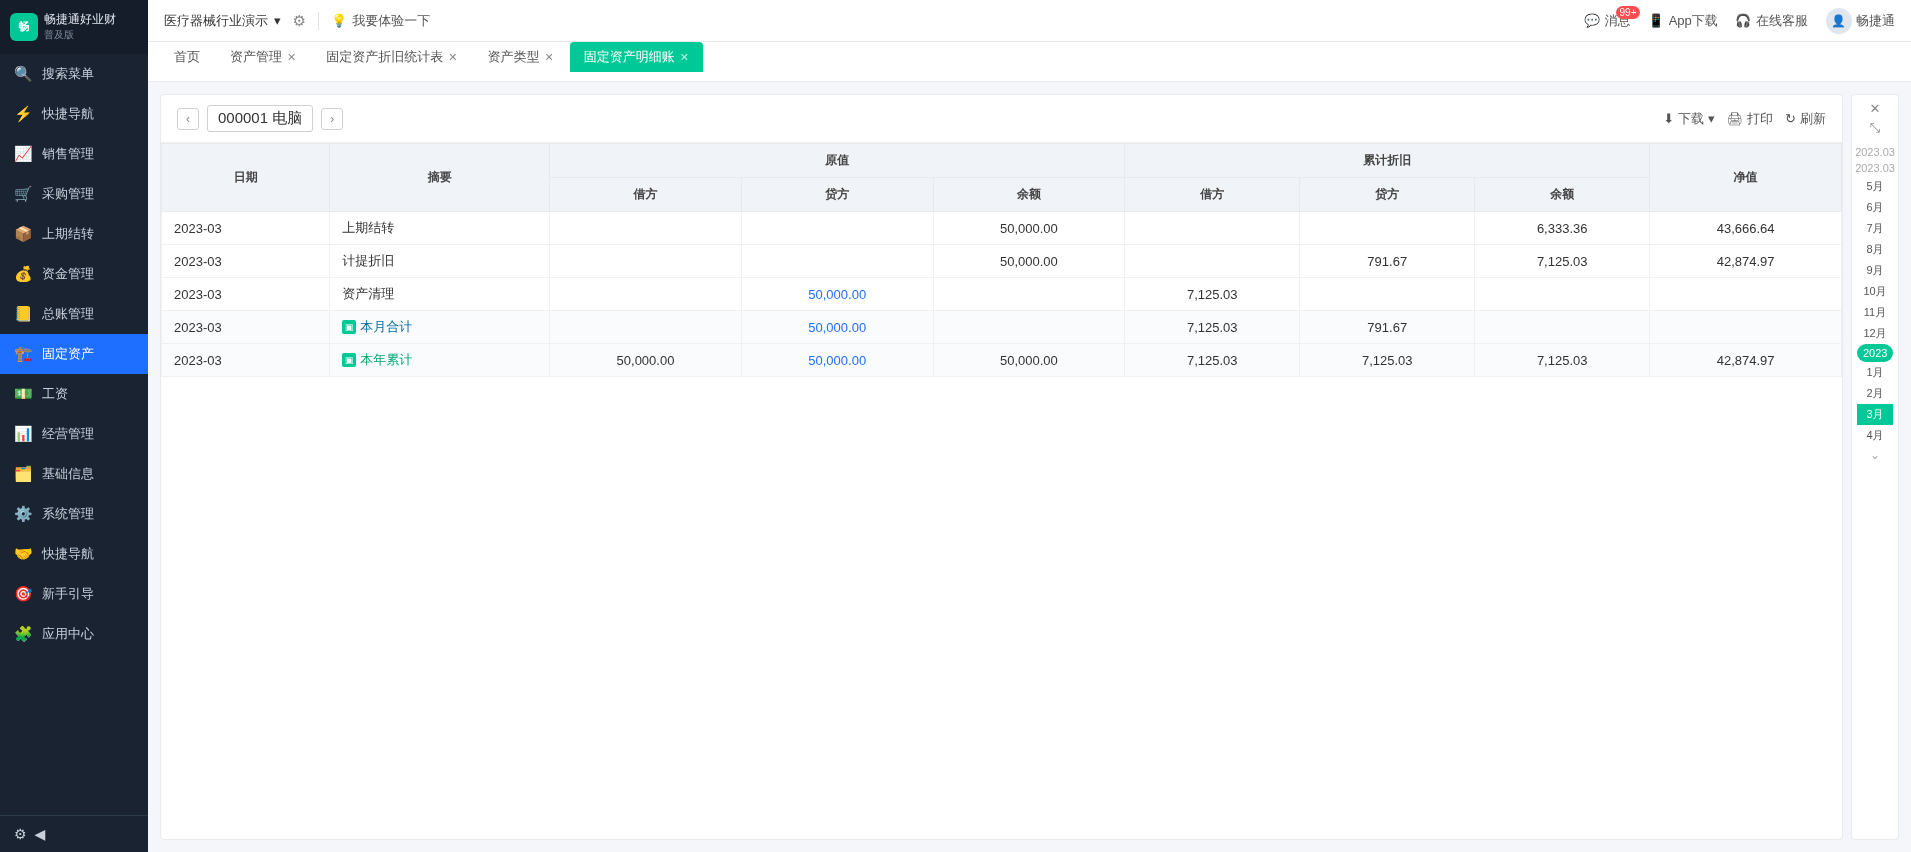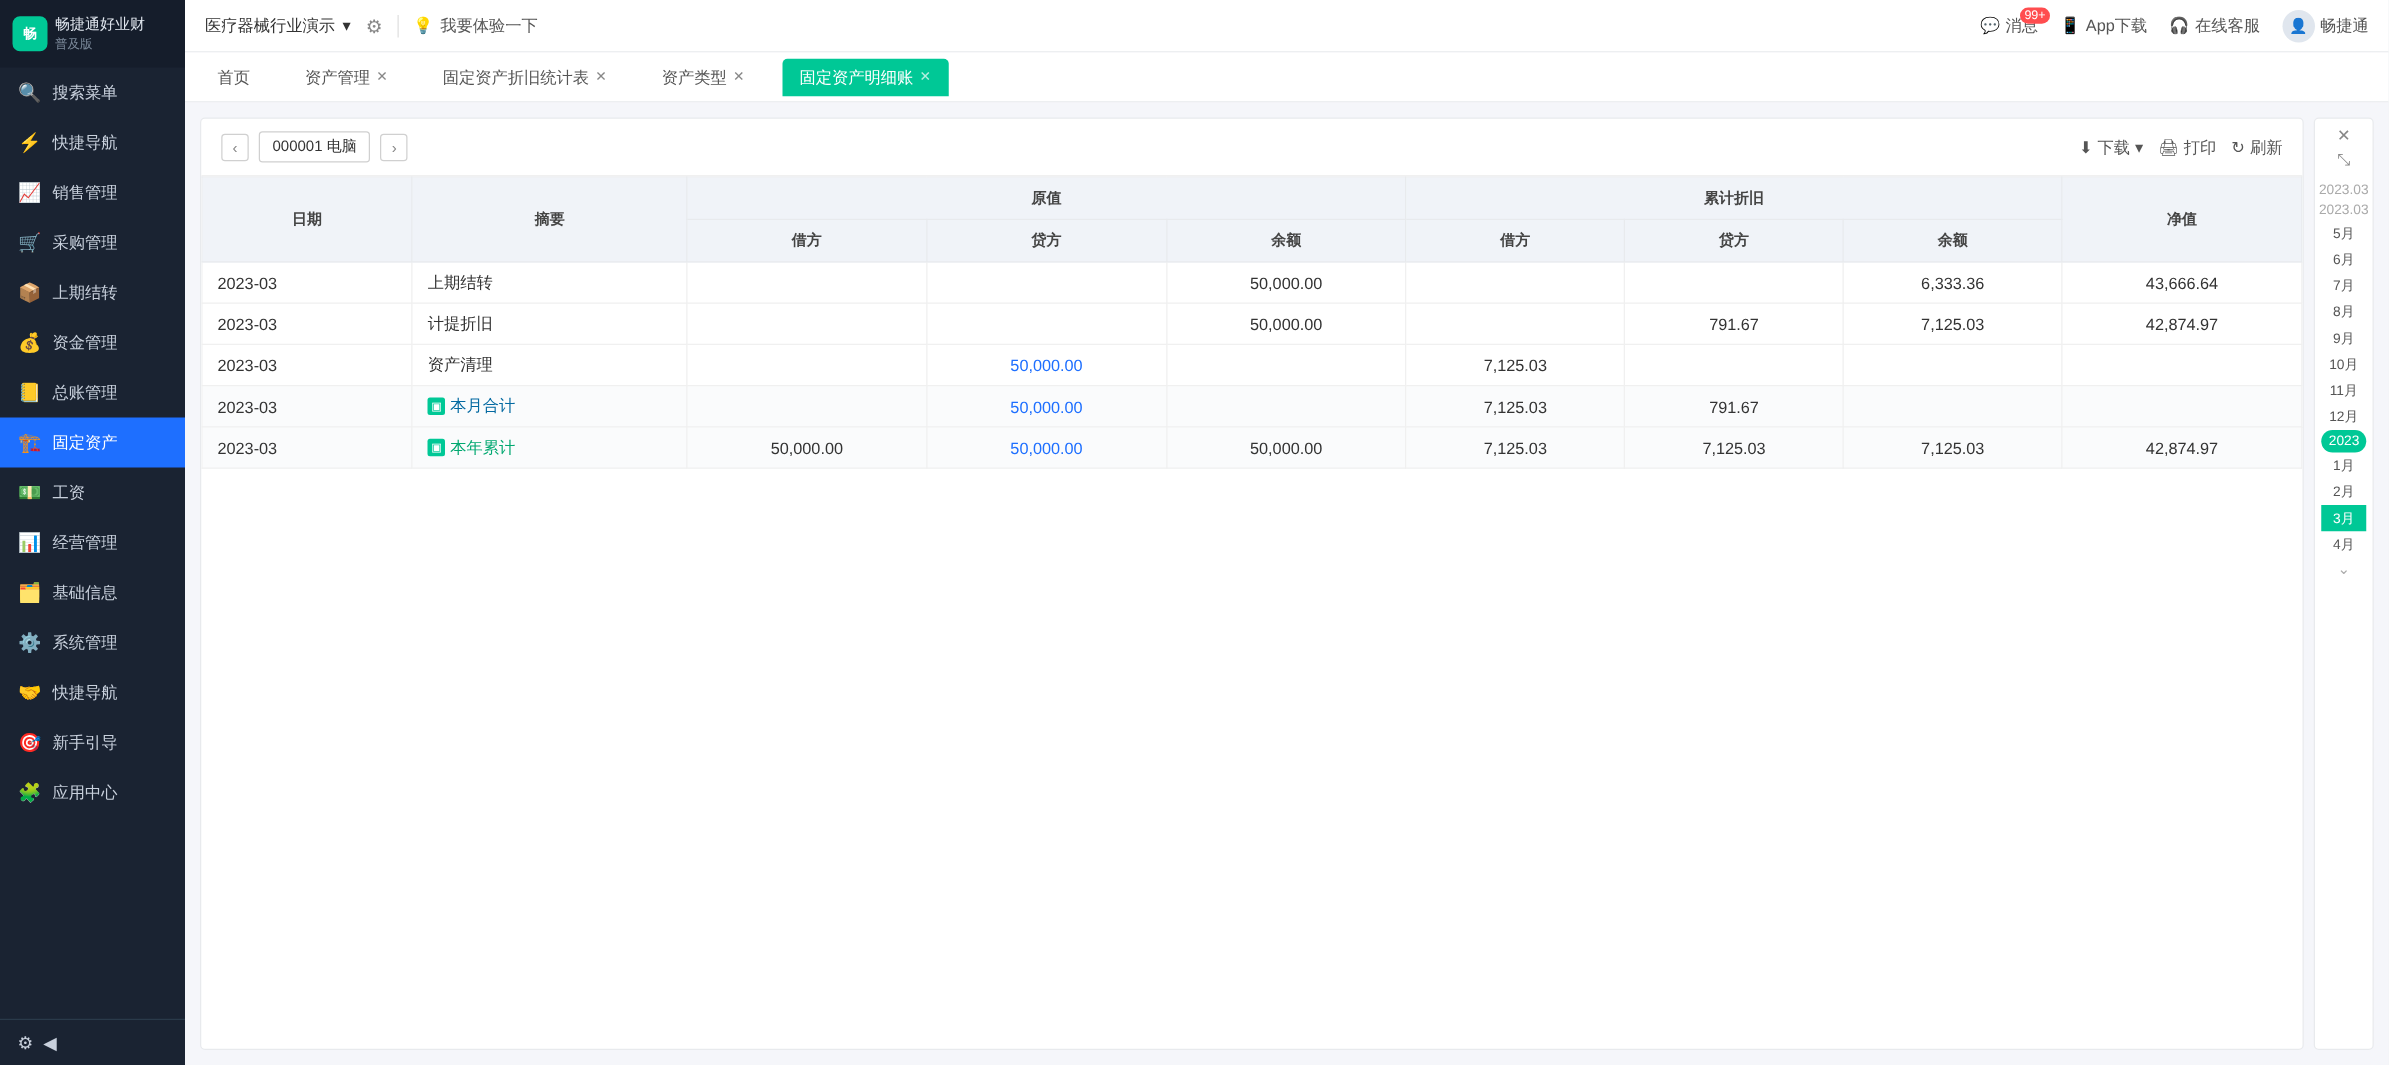--- a/index.html
+++ b/index.html
@@ -100,24 +100,24 @@
       width: 26px; height: 26px; background: #e0e6ee; border-radius: 50%;
       display: flex; align-items: center; justify-content: center;
       font-size: 12px; color: #555;
     }
 
     
     .tabs-bar {
       background: white;
       border-bottom: 1px solid #e8eaed;
       display: flex;
-      align-items: center;
+      align-items: flex-start;
       padding: 0 12px;
       height: 40px;
-      gap: 16px;
+      gap: 2px;
     }
     .tab {
       display: flex; align-items: center; gap: 5px;
       padding: 6px 14px;
       border-radius: 4px 4px 0 0;
       font-size: 13px;
       cursor: pointer;
       color: #555;
       white-space: nowrap;
     }
@@ -157,21 +157,21 @@
       width: 22px; height: 22px;
       border: 1px solid #d0d0d0;
       border-radius: 3px;
       display: flex; align-items: center; justify-content: center;
       cursor: pointer; font-size: 12px; color: #888;
     }
     .asset-nav-code {
       border: 1px solid #d0d0d0;
       border-radius: 3px;
       padding: 3px 10px;
-      font-size: 12px; color: #333;
+      font-size: 15px; color: #333;
     }
     .asset-nav-right {
       margin-left: auto;
       display: flex; align-items: center; gap: 12px;
     }
     .action-btn {
       display: flex; align-items: center; gap: 4px;
       font-size: 13px; color: #555; cursor: pointer;
     }
 

